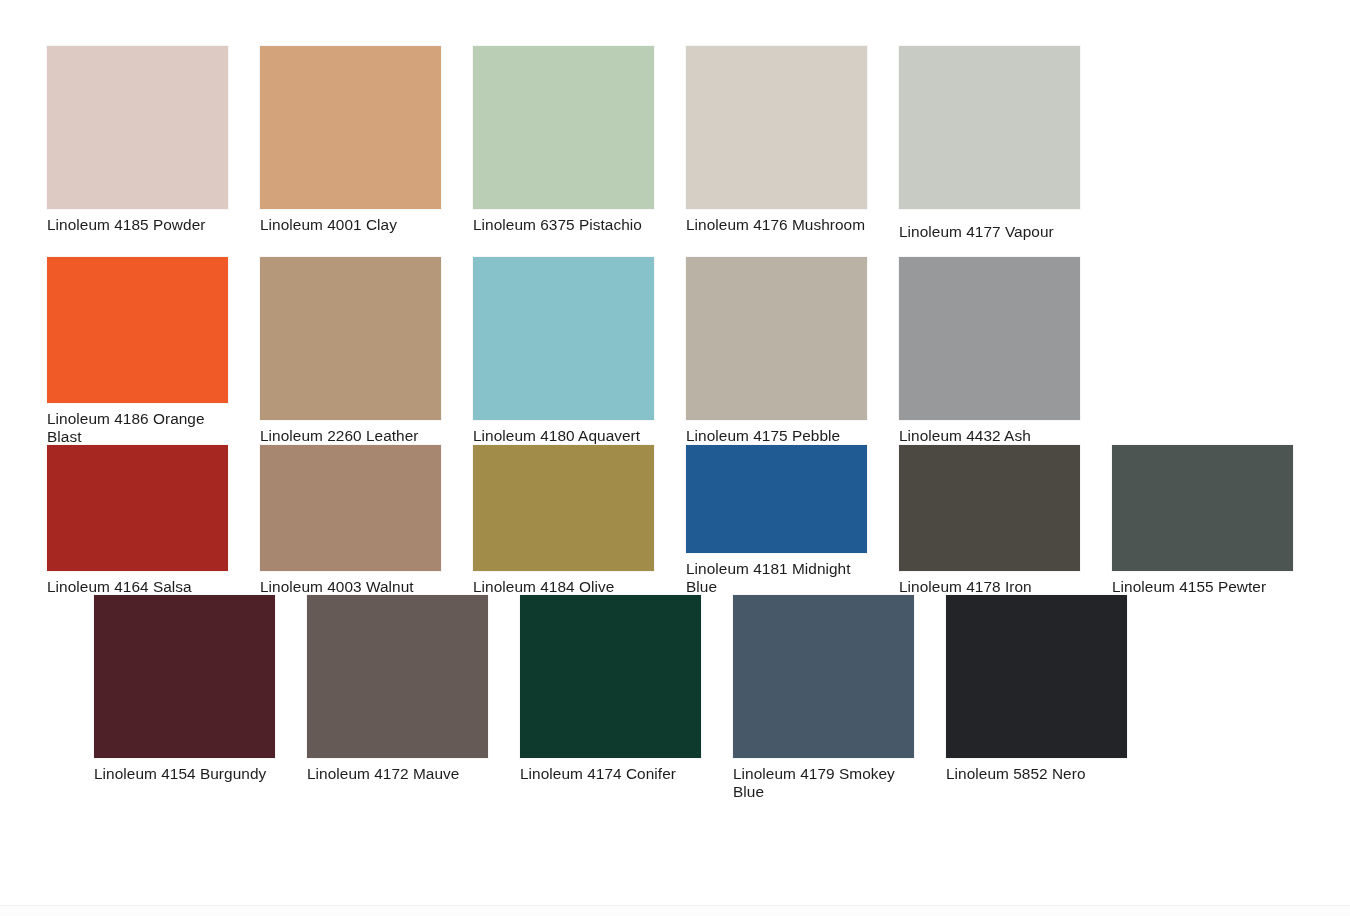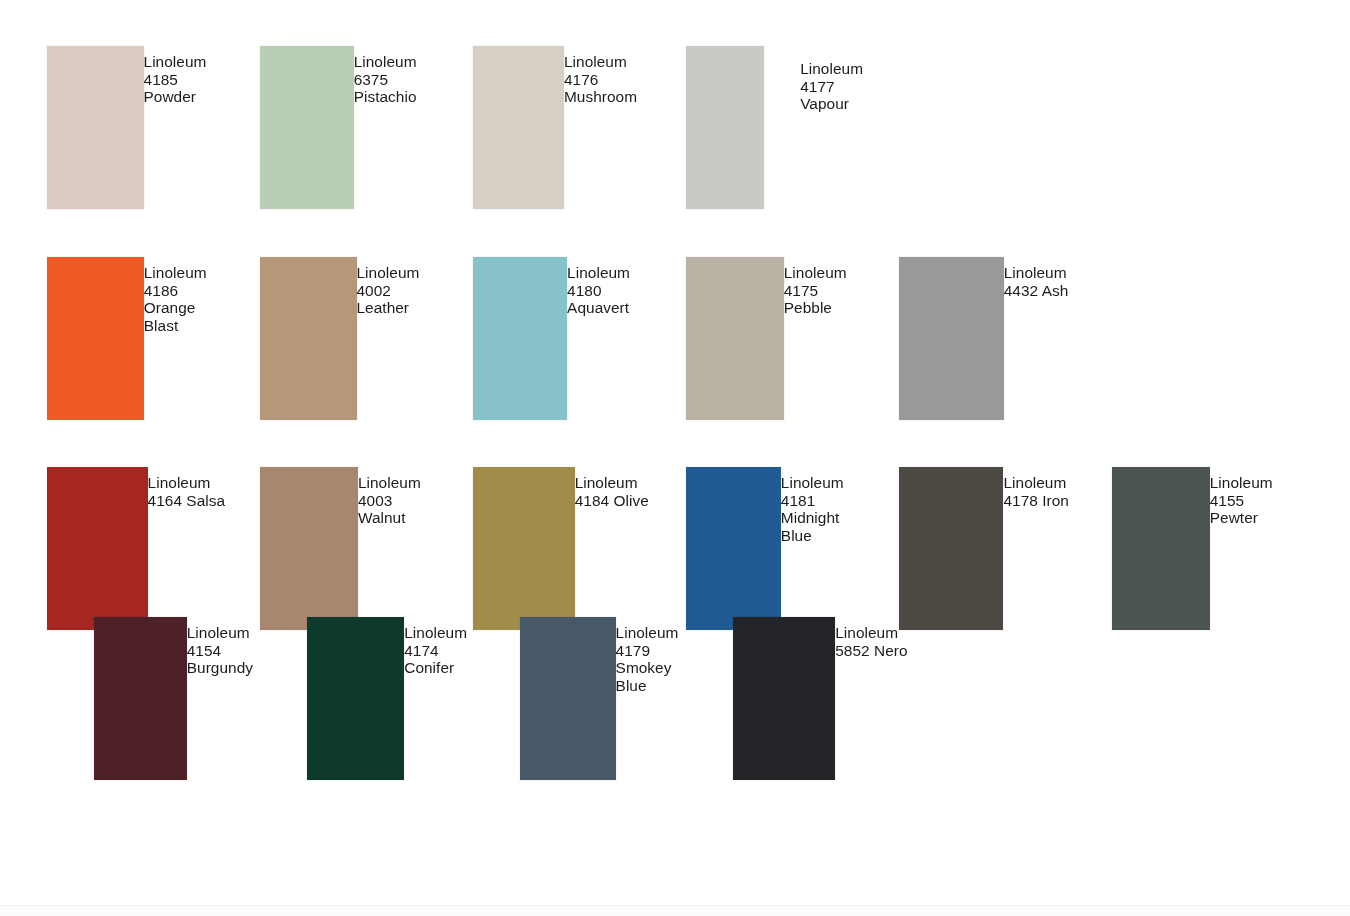--- a/index.html
+++ b/index.html
@@ -37,61 +37,64 @@
     left: 47px;
     top: 46px;
     width: 1246px;
   }
   .swatch-row {
     display: flex;
     flex-direction: row;
     width: 1246px;
   }
   .swatch-row.row-0 { height: 211px; }
-  .swatch-row.row-1 { height: 210px; }
+  .swatch-row.row-1 { height: 188px; }
   .swatch-row.row-2 { height: 150px; justify-content: flex-end; }
   .swatch-row.row-3 { height: 211px; margin-left: 47px; }
 
   .swatch-cell {
     width: 181px;
     margin-right: 32px;
     display: flex;
-    flex-direction: row;
+    flex-direction: column;
   }
   .swatch-cell:last-child { margin-right: 0; }
 
   .swatch-chip {
     width: 181px;
     height: 163px;
     box-sizing: border-box;
     box-shadow: 0 0 0 1px rgba(0,0,0,0.035);
   }
   .swatch-label {
     margin-top: 7px;
     font-size: 15.4px;
     line-height: 17.5px;
     color: #1c1c1c;
     letter-spacing: 0.05px;
     white-space: pre-line;
     font-family: "Liberation Sans", sans-serif;
   }
   .swatch-cell.label-lowered .swatch-label {
     margin-top: 14px;
-    margin-left: 36px;
   }
 </style>
 </head>
 <body>
 
 <div id="page">
   <div id="swatch-grid">
       <div class="swatch-row row-0">
         <div class="swatch-cell">
           <div class="swatch-chip" style="background-color: rgb(221, 202, 194);"></div>
           <div class="swatch-label">Linoleum 4185 Powder</div>
+        </div>
+        <div class="swatch-cell">
+          <div class="swatch-chip" style="background-color: rgb(211, 164, 123);"></div>
+          <div class="swatch-label">Linoleum 4001 Clay</div>
         </div>
         <div class="swatch-cell">
           <div class="swatch-chip" style="background-color: rgb(186, 205, 181);"></div>
           <div class="swatch-label">Linoleum 6375 Pistachio</div>
         </div>
         <div class="swatch-cell">
           <div class="swatch-chip" style="background-color: rgb(214, 207, 197);"></div>
           <div class="swatch-label">Linoleum 4176 Mushroom</div>
         </div>
         <div class="swatch-cell label-lowered">
@@ -100,21 +103,21 @@
         </div>
       </div>
       <div class="swatch-row row-1">
         <div class="swatch-cell">
           <div class="swatch-chip" style="background-color: rgb(239, 90, 38);"></div>
           <div class="swatch-label">Linoleum 4186 Orange
 Blast</div>
         </div>
         <div class="swatch-cell">
           <div class="swatch-chip" style="background-color: rgb(181, 151, 122);"></div>
-          <div class="swatch-label">Linoleum 4002 Leather</div>
+          <div class="swatch-label">Linoleum 2260 Leather</div>
         </div>
         <div class="swatch-cell">
           <div class="swatch-chip" style="background-color: rgb(135, 194, 203);"></div>
           <div class="swatch-label">Linoleum 4180 Aquavert</div>
         </div>
         <div class="swatch-cell">
           <div class="swatch-chip" style="background-color: rgb(187, 178, 166);"></div>
           <div class="swatch-label">Linoleum 4175 Pebble</div>
         </div>
         <div class="swatch-cell">
@@ -148,20 +151,24 @@
           <div class="swatch-chip" style="background-color: rgb(77, 85, 83);"></div>
           <div class="swatch-label">Linoleum 4155 Pewter</div>
         </div>
       </div>
       <div class="swatch-row row-3">
         <div class="swatch-cell">
           <div class="swatch-chip" style="background-color: rgb(78, 32, 39);"></div>
           <div class="swatch-label">Linoleum 4154 Burgundy</div>
         </div>
         <div class="swatch-cell">
+          <div class="swatch-chip" style="background-color: rgb(102, 90, 86);"></div>
+          <div class="swatch-label">Linoleum 4172 Mauve</div>
+        </div>
+        <div class="swatch-cell">
           <div class="swatch-chip" style="background-color: rgb(13, 58, 44);"></div>
           <div class="swatch-label">Linoleum 4174 Conifer</div>
         </div>
         <div class="swatch-cell">
           <div class="swatch-chip" style="background-color: rgb(71, 89, 105);"></div>
           <div class="swatch-label">Linoleum 4179 Smokey
 Blue</div>
         </div>
         <div class="swatch-cell">
           <div class="swatch-chip" style="background-color: rgb(34, 36, 39);"></div>

